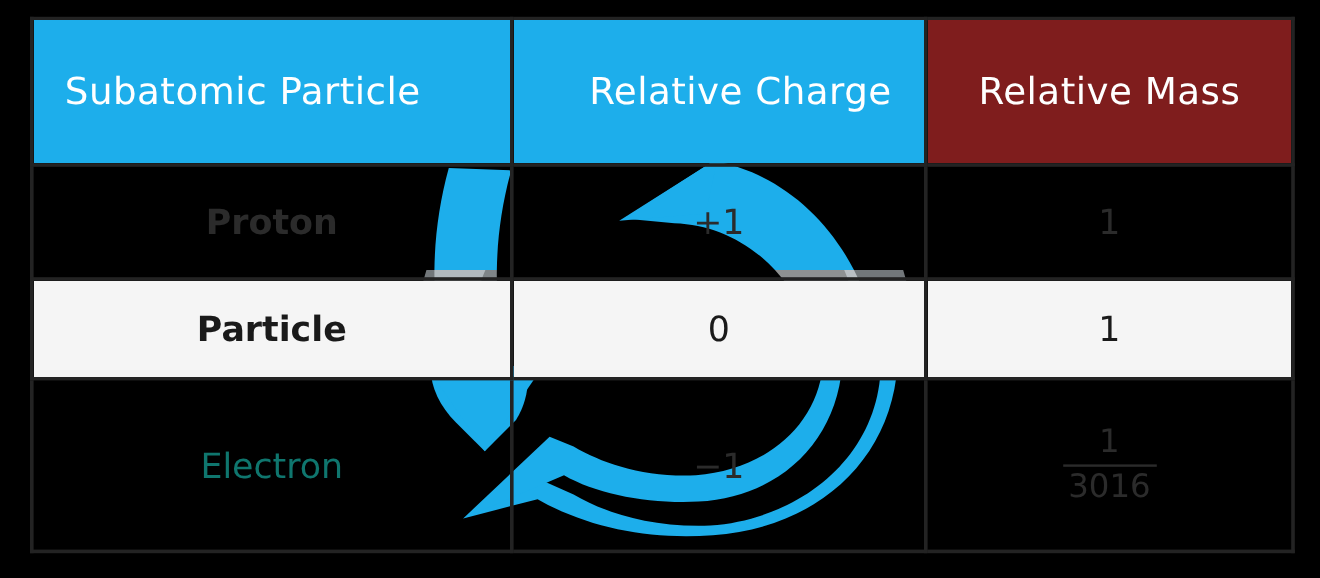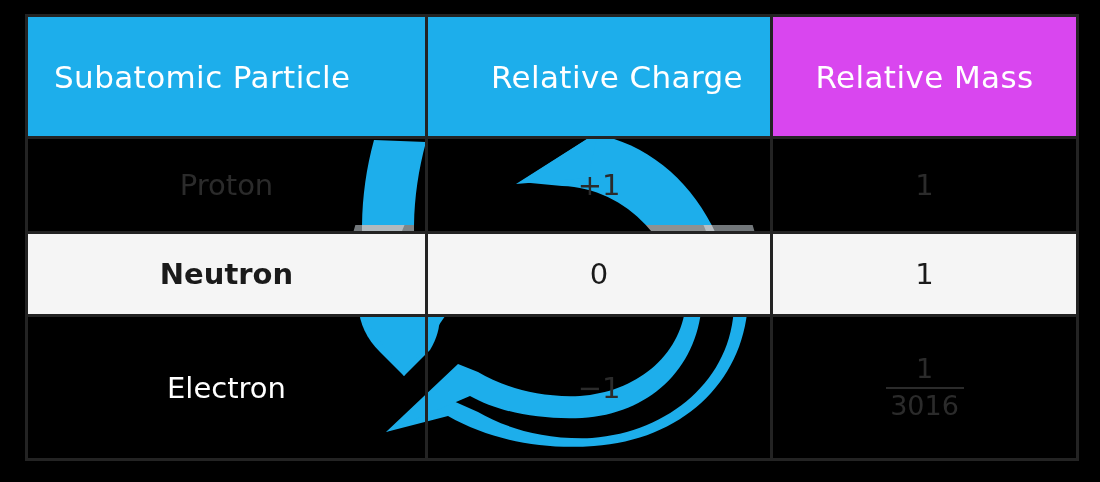--- a/index.html
+++ b/index.html
@@ -244,53 +244,53 @@
           <col class="c3">
       </colgroup>
       <thead>
         <tr>
           <th class="first" style="background: rgb(29, 174, 235); color: rgb(255, 255, 255); border-color: rgb(35, 35, 35);">
             <span class="cellcontent">Subatomic Particle</span>
           </th>
           <th style="background: rgb(29, 174, 235); color: rgb(255, 255, 255); border-color: rgb(35, 35, 35); padding-left: 36px;">
             <span class="cellcontent">Relative Charge</span>
           </th>
-          <th style="background: #d946ef; color: rgb(255, 255, 255); border-color: rgb(35, 35, 35);">
+          <th style="background: #7f1d1d; color: rgb(255, 255, 255); border-color: rgb(35, 35, 35);">
             <span class="cellcontent">Relative Mass</span>
           </th>
         </tr>
       </thead>
       <tbody>
 
         <tr class="row-dark r-proton">
-          <td class="first" style="border-color: rgb(35, 35, 35); color: rgb(43, 43, 43);">
+          <td class="first" style="border-color: rgb(35, 35, 35); color: rgb(43, 43, 43); font-weight: bold;">
             <span class="cellcontent">Proton</span>
           </td>
           <td style="border-color: rgb(35, 35, 35); color: rgb(43, 43, 43);">
             <span class="cellcontent">+1</span>
           </td>
           <td style="border-color: rgb(35, 35, 35); color: rgb(43, 43, 43);">
             <span class="cellcontent">1</span>
           </td>
         </tr>
 
         <tr class="row-highlight">
           <td class="first" style="border-color: rgb(35, 35, 35); background: rgb(245, 245, 245); color: rgb(26, 26, 26);">
-            <span class="cellcontent">Neutron</span>
+            <span class="cellcontent">Particle</span>
           </td>
           <td class="val" style="border-color: rgb(35, 35, 35); background: rgb(245, 245, 245); color: rgb(26, 26, 26);">
             <span class="cellcontent">0</span>
           </td>
           <td class="val" style="border-color: rgb(35, 35, 35); background: rgb(245, 245, 245); color: rgb(26, 26, 26);">
             <span class="cellcontent">1</span>
           </td>
         </tr>
 
         <tr class="row-dark r-electron">
-          <td class="first" style="border-color: rgb(35, 35, 35); color: #ffffff;">
+          <td class="first" style="border-color: rgb(35, 35, 35); color: #0f766e;">
             <span class="cellcontent">Electron</span>
           </td>
           <td style="border-color: rgb(35, 35, 35); color: rgb(43, 43, 43);">
             <span class="cellcontent">−1</span>
           </td>
           <td style="border-color: rgb(35, 35, 35); color: rgb(43, 43, 43);">
             <span class="cellcontent frac">
               <span class="num">1</span>
               <span class="bar"></span>
               <span class="den">3016</span>

